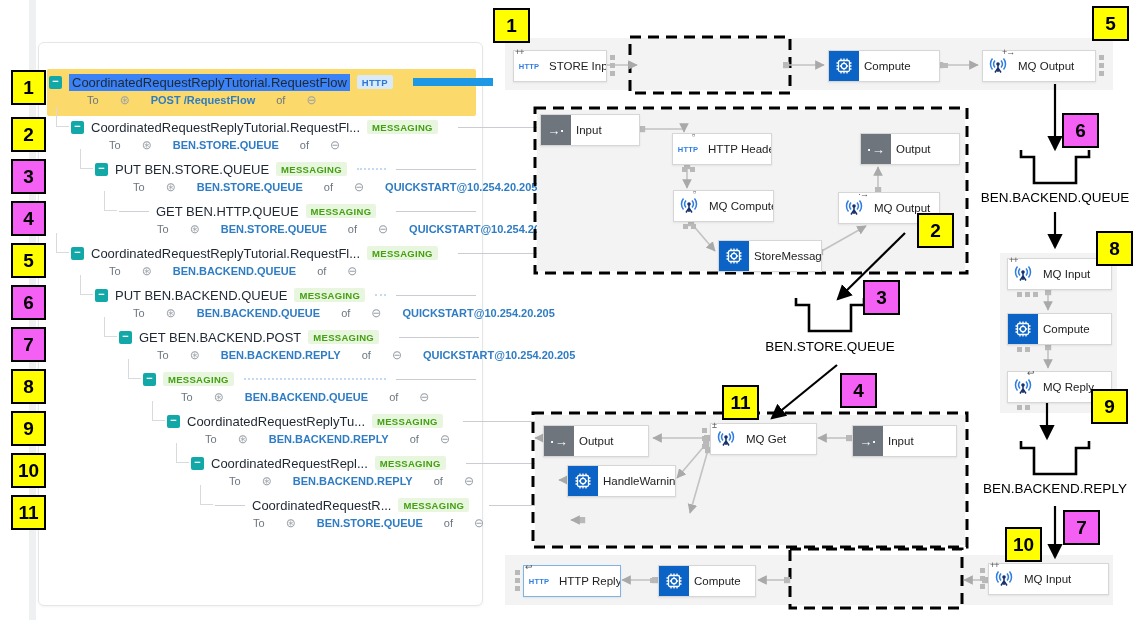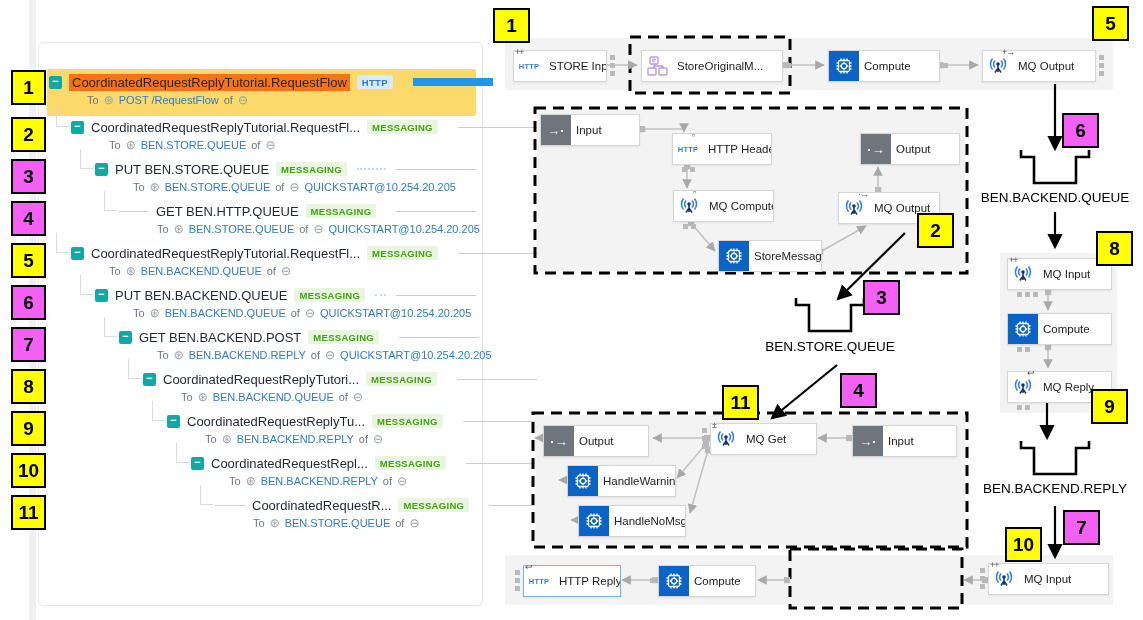--- a/index.html
+++ b/index.html
@@ -15,30 +15,30 @@
 
   .titem{position:relative;margin-left:calc(var(--ind)*24px);padding:2px 0 3px 0;min-height:37px;}
   .titem.selected{background:#fbd96a;margin-right:0;padding:4px 2px 6px 2px;border-radius:2px;}
   .trow{position:relative;display:flex;align-items:center;gap:7px;height:18px;}
   .titem:not(.first) .trow::before{content:"";position:absolute;left:-15px;top:-11px;width:12px;height:19px;
     border-left:1px solid #d8dbde;border-bottom:1px solid #d8dbde;}
   .expander{width:13px;height:13px;background:#13a8a8;border-radius:2px;color:#fff;flex:0 0 13px;
     font-size:11px;line-height:11px;text-align:center;font-weight:bold;cursor:pointer;}
   .leafline{width:30px;flex:0 0 30px;height:0;border-top:1px solid #cdd1d5;}
   .tname{font-size:13px;color:#1f2733;white-space:nowrap;}
-  .selected .tname{background:#f97316;padding:1px 3px;}
+  .selected .tname{background:#3b82f6;padding:1px 3px;}
   .proto{font-size:9.5px;font-weight:bold;padding:1.5px 5px;border-radius:2px;letter-spacing:.3px;}
   .p-http{color:#2b78d7;background:#d9eafa;}
   .p-msg{color:#44a012;background:#e9f6df;}
   .leader{flex:1;height:0;border-top:2px dotted #c3daf0;margin:0 3px;}
   .tlseg{width:80px;flex:0 0 80px;height:0;border-top:1px solid #c9cdd2;}
   .selected .tlseg{height:8px;border:none;background:#1e97e4;}
-  .tsub{padding-left:38px;margin-top:3px;font-size:11px;color:#6d7680;display:flex;align-items:center;gap:5px;white-space:nowrap;}
+  .tsub{padding-left:38px;margin-top:3px;font-size:11px;color:#6d7680;display:flex;align-items:center;gap:21px;white-space:nowrap;}
   .mini-icon{color:#9aa1a9;font-size:12px;line-height:10px;}
-  .tlink{color:#2e7cc4;}
+  .tlink{color:#2e7cc4;font-weight:bold;}
   .nbadge{position:absolute;left:calc(-36px - var(--ind)*24px);top:1px;min-width:29px;height:31px;padding:0 1px;
     background:#ffff00;border:2.5px solid #000;display:flex;align-items:center;justify-content:center;
     font-size:19px;font-weight:bold;color:#000;z-index:5;}
   .nbadge.magenta{background:#f45ff4;}
 
   
   .panel{position:absolute;background:#f3f3f4;}
   .qlabel{position:absolute;width:180px;text-align:center;font-size:13.5px;color:#000;}
   .dbadge{position:absolute;min-width:29px;height:31px;padding:0 2px;background:#ffff00;border:2.5px solid #000;
     display:flex;align-items:center;justify-content:center;font-size:19px;font-weight:bold;z-index:9;}
@@ -200,21 +200,20 @@
         <span>of</span>
         <span class="mini-icon">⊖</span>
         <span class="tlink srv">QUICKSTART@10.254.20.205</span>
       </div>
     </div>
         <div class="titem" style="--ind: 4;">
       <span class="nbadge yellow">8</span>
       <div class="trow">
         <span class="expander">−</span>
 
-        <span class="tname">CoordinatedRequestReplyTutori...</span>
         <span class="proto p-msg">MESSAGING</span>
         <span class="leader"></span>
         <span class="tlseg"></span>
       </div>
       <div class="tsub">
         <span>To</span>
         <span class="mini-icon">⊛</span>
         <span class="tlink">BEN.BACKEND.QUEUE</span>
         <span>of</span>
         <span class="mini-icon">⊖</span>
@@ -355,35 +354,20 @@
         <b>HTTP</b>
         <i class="mark mark-l">++</i>
       </span>
     <span class="nlabel">STORE Input</span>
     <span class="terms t-right">
         <u></u>
         <u></u>
         <u></u>
       </span>
   </div>
-  <div class="node" style="left:641px;top:50px;width:140px">
-    <span class="nicon">
-      <svg width="22" height="22" viewBox="0 0 22 22" fill="none" stroke="#b79ce8" stroke-width="1.4">
-        <rect x="4" y="2" width="8" height="7" rx="1"></rect>
-          <path d="M6,4.5 h4 M6,6.5 h2.5"></path>
-        <rect x="2" y="13" width="8" height="7" rx="1"></rect>
-          <rect x="13" y="13" width="8" height="7" rx="1"></rect>
-        <path d="M8,9 V11 M8,11 H17 M8,11 V13 M17,11 V13"></path>
-      </svg>
-    </span>
-    <span class="nlabel">StoreOriginalM...</span>
-    <span class="terms t-right one">
-        <u></u>
-      </span>
-  </div>
   <div class="node" style="left:828px;top:50px;width:110px">
     <span class="nicon i-compute">
       <svg width="20" height="20" viewBox="0 0 20 20" fill="none" stroke="#fff" stroke-width="1.3">
         <rect x="4.5" y="4.5" width="11" height="11" rx="1.5"></rect>
           <circle cx="10" cy="10" r="2.7"></circle>
         <path d="M10,7.3 V5.8 M10,14.2 V12.7 M7.3,10 H5.8 M14.2,10 H12.7"></path>
         <path d="M7,4.5 V2.5 M10,4.5 V2.5 M13,4.5 V2.5 M7,15.5 V17.5 M10,15.5 V17.5 M13,15.5 V17.5 M4.5,7 H2.5 M4.5,10 H2.5 M4.5,13 H2.5 M15.5,7 H17.5 M15.5,10 H17.5 M15.5,13 H17.5"></path>
       </svg>
     </span>
     <span class="nlabel">Compute</span>
@@ -577,31 +561,20 @@
   <div class="node" style="left:567px;top:465px;width:107px">
     <span class="nicon i-compute">
       <svg width="20" height="20" viewBox="0 0 20 20" fill="none" stroke="#fff" stroke-width="1.3">
         <rect x="4.5" y="4.5" width="11" height="11" rx="1.5"></rect>
           <circle cx="10" cy="10" r="2.7"></circle>
         <path d="M10,7.3 V5.8 M10,14.2 V12.7 M7.3,10 H5.8 M14.2,10 H12.7"></path>
         <path d="M7,4.5 V2.5 M10,4.5 V2.5 M13,4.5 V2.5 M7,15.5 V17.5 M10,15.5 V17.5 M13,15.5 V17.5 M4.5,7 H2.5 M4.5,10 H2.5 M4.5,13 H2.5 M15.5,7 H17.5 M15.5,10 H17.5 M15.5,13 H17.5"></path>
       </svg>
     </span>
     <span class="nlabel">HandleWarning</span>
-  </div>
-  <div class="node" style="left:578px;top:505px;width:106px">
-    <span class="nicon i-compute">
-      <svg width="20" height="20" viewBox="0 0 20 20" fill="none" stroke="#fff" stroke-width="1.3">
-        <rect x="4.5" y="4.5" width="11" height="11" rx="1.5"></rect>
-          <circle cx="10" cy="10" r="2.7"></circle>
-        <path d="M10,7.3 V5.8 M10,14.2 V12.7 M7.3,10 H5.8 M14.2,10 H12.7"></path>
-        <path d="M7,4.5 V2.5 M10,4.5 V2.5 M13,4.5 V2.5 M7,15.5 V17.5 M10,15.5 V17.5 M13,15.5 V17.5 M4.5,7 H2.5 M4.5,10 H2.5 M4.5,13 H2.5 M15.5,7 H17.5 M15.5,10 H17.5 M15.5,13 H17.5"></path>
-      </svg>
-    </span>
-    <span class="nlabel">HandleNoMsg</span>
   </div>
 
   <div class="node sel" style="left:523px;top:565px;width:96px">
     <span class="nicon i-http">
         <b>HTTP</b>
         <i class="mark mark-l">↩</i>
       </span>
     <span class="nlabel">HTTP Reply</span>
     <span class="terms t-left">
         <u></u>

